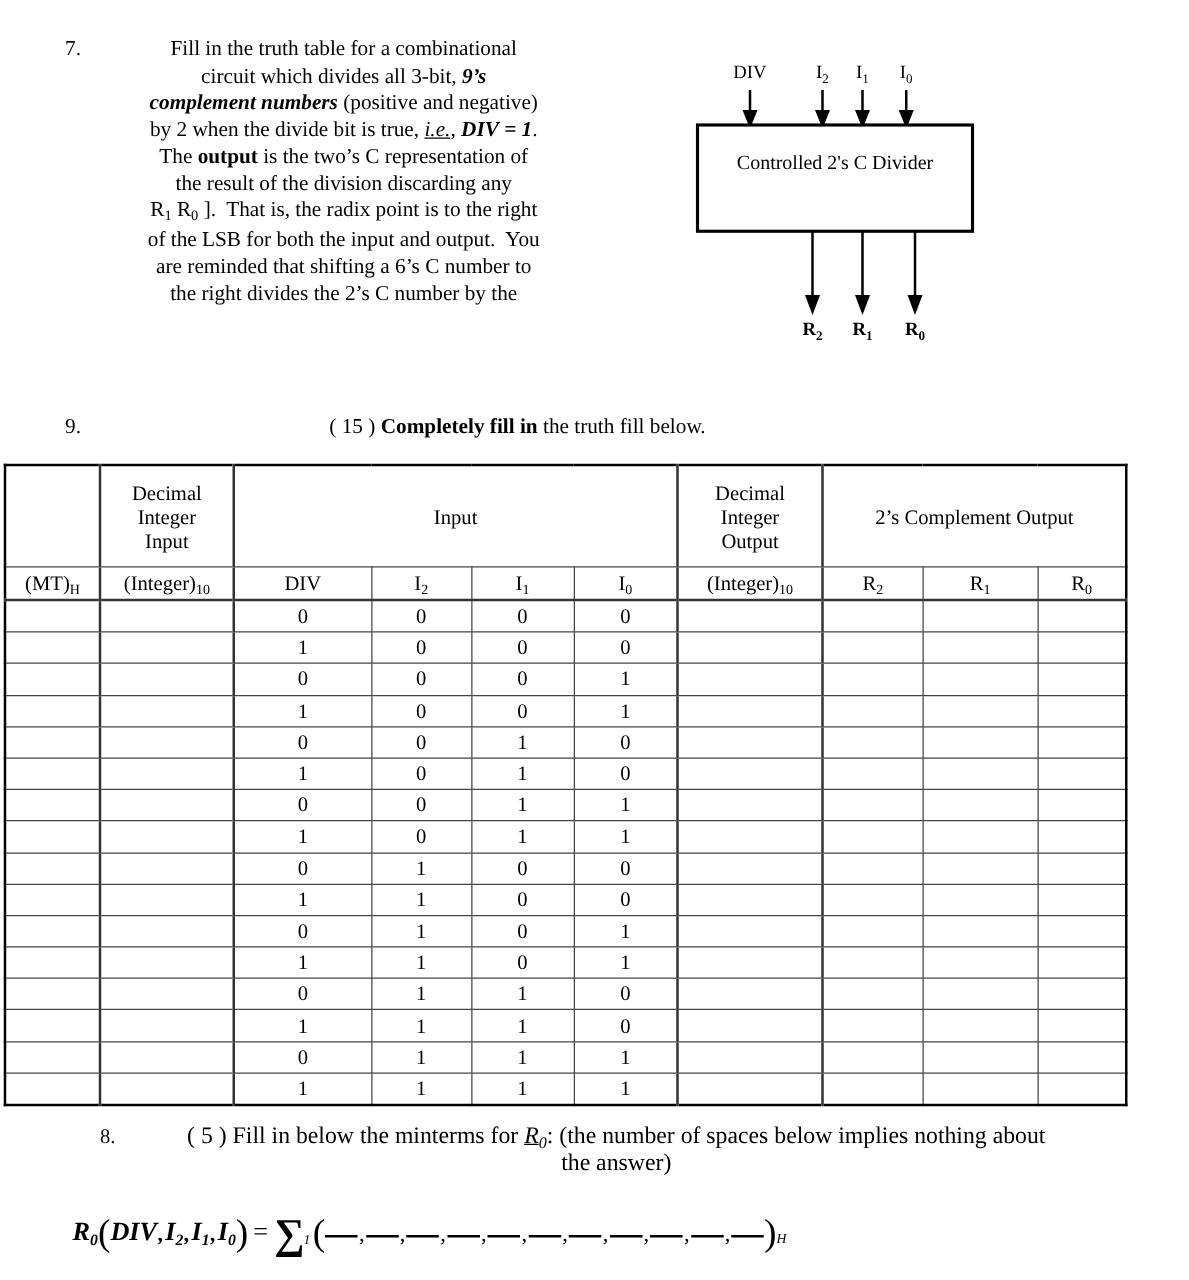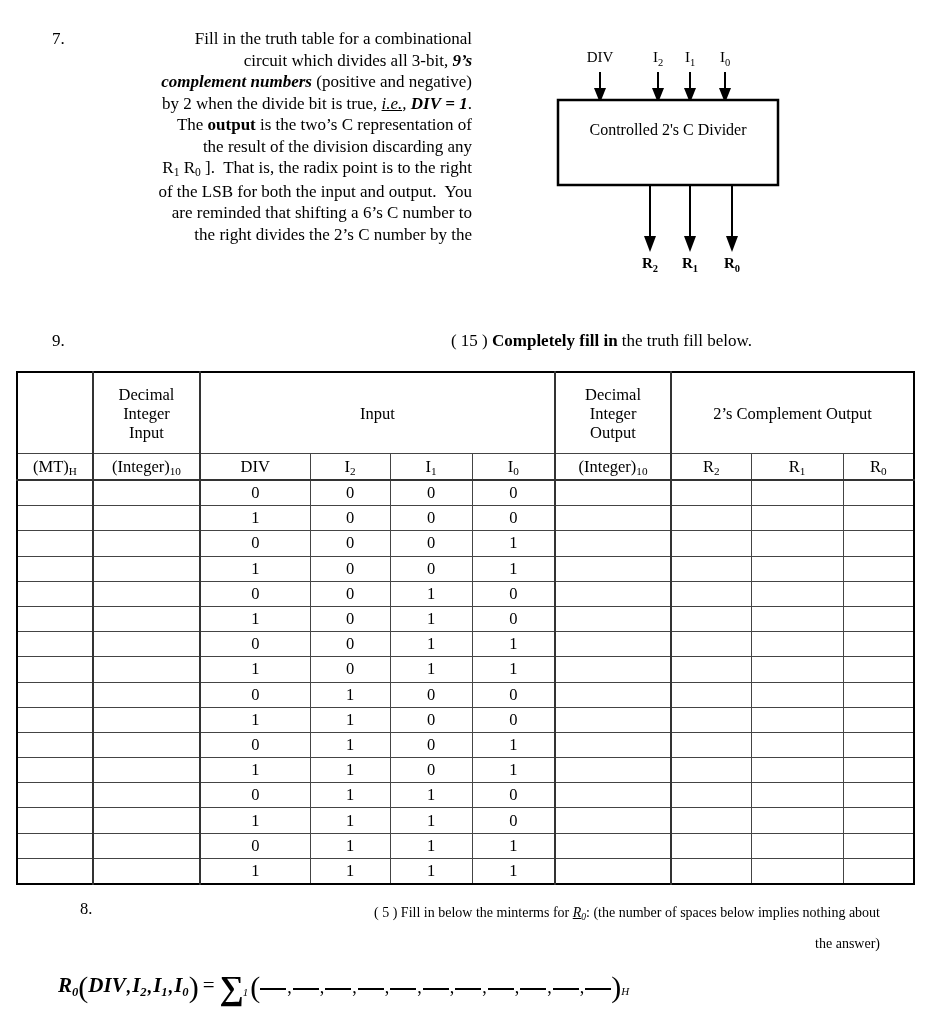--- a/index.html
+++ b/index.html
@@ -29,21 +29,21 @@
     width: 26px;
     flex: 0 0 26px;
     font-size: 17px;
     line-height: 21.5px;
     text-align: left;
   }
   .q-body {
     flex: 1;
     font-size: 17px;
     line-height: 21.5px;
-    text-align: right;
+    text-align: center;
   }
   .q-body p { margin: 0; }
   b, .bold { font-weight: bold; }
   .bi { font-weight: bold; font-style: italic; }
   .it { font-style: italic; text-decoration: underline; }
   sub {
     font-size: 0.68em;
     vertical-align: baseline;
     position: relative;
     top: 0.28em;
@@ -83,21 +83,21 @@
     top: 330px;
     width: 700px;
     font-size: 17px;
     line-height: 21px;
   }
   #q9 .q-num { width: 24px; flex: 0 0 24px; }
 
   
   #truth-table-wrap {
     position: absolute;
-    left: 16px;
+    left: 3px;
     top: 371px;
     width: 897px;
   }
   table.tt {
     border-collapse: collapse;
     width: 897px;
     table-layout: fixed;
     font-size: 16px;
   }
   table.tt td, table.tt th {
@@ -115,21 +115,21 @@
   .hsep-b { border-bottom: 2px solid #333 !important; margin-top: 18px; }
 
   
   #q8 {
     position: absolute;
     left: 80px;
     top: 898px;
     width: 800px;
   }
   #q8 .q-num { width: 26px; flex: 0 0 26px; font-size: 16.5px; line-height: 21px; }
-  #q8 .q-body { font-size: 14px; line-height: 30px; }
+  #q8 .q-body { font-size: 19px; line-height: 21px; }
 
   
   #formula {
     position: absolute;
     left: 58px;
     top: 955px;
     height: 60px;
     display: flex;
     align-items: center;
     font-family: "Liberation Serif", "DejaVu Serif", serif;

